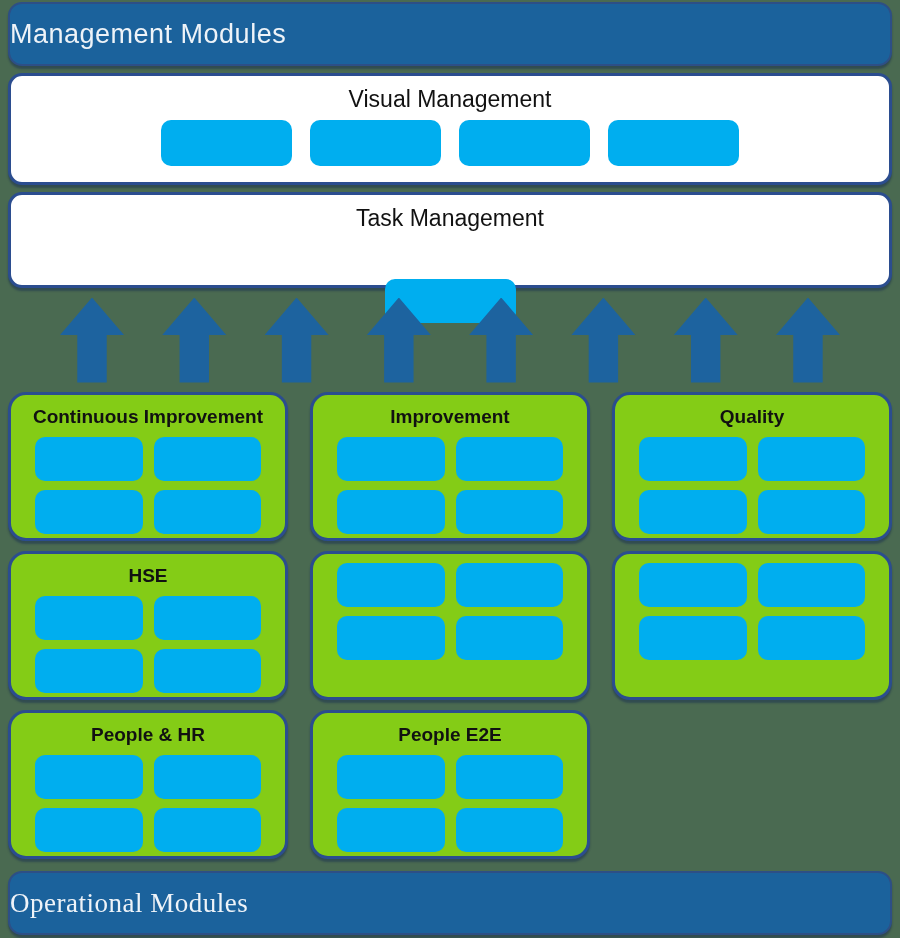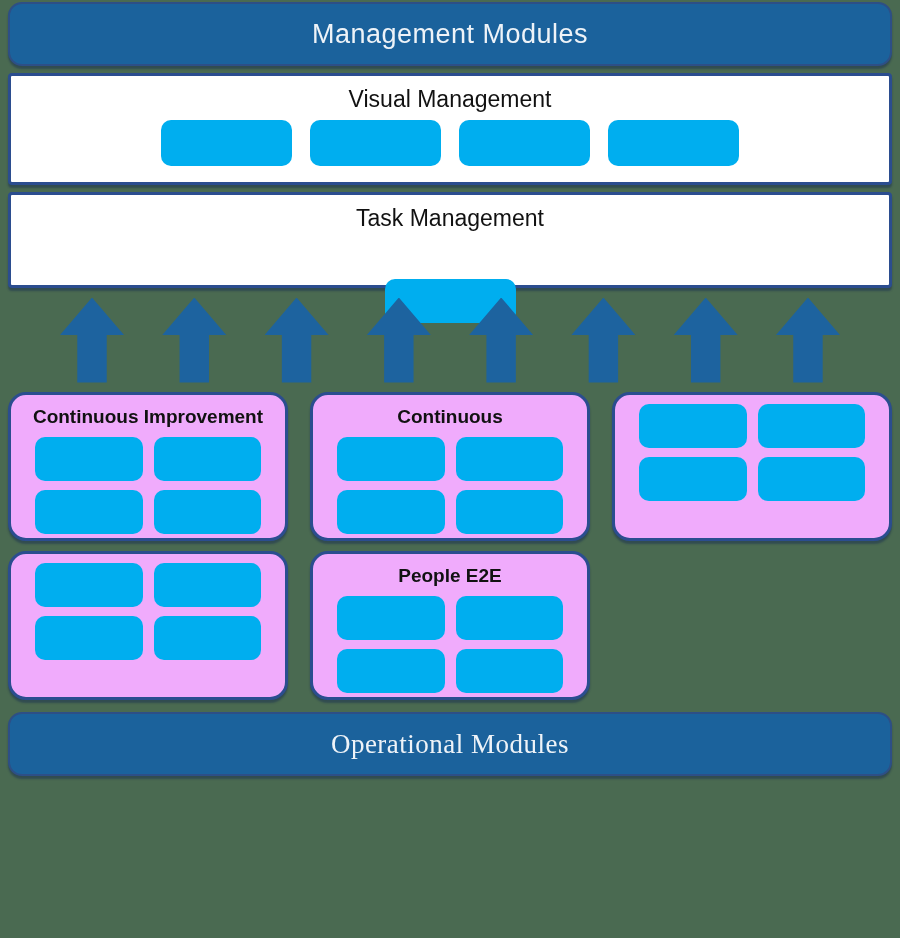--- a/index.html
+++ b/index.html
@@ -12,34 +12,33 @@
   .wrap { padding: 0 8px; }
 
   
   .banner {
     height: 64px;
     background: #1b629c;
     border: 2px solid #2d4f86;
     border-radius: 14px;
     display: flex;
     align-items: center;
-    justify-content: center;
     color: #eef3f8;
     font-size: 27px;
     letter-spacing: 0.5px;
     box-shadow: 0 3px 2px rgba(20,40,80,0.45);
   }
   .banner.top { margin-top: 2px; }
   .banner.bottom { margin-top: 12px; font-family: Liberation Serif, serif; }
 
   
   .mgmt-card {
     background: #ffffff;
     border: 3px solid #2b4d8f;
-    border-radius: 4px;
+    border-radius: 14px;
     box-shadow: 0 3px 2px rgba(20,40,80,0.45);
     margin-top: 7px;
     display: flex;
     flex-direction: column;
     align-items: center;
   }
   .mgmt-card.visual { height: 112px; }
   .mgmt-card.task   { height: 96px; gap: 40px; }
   .mgmt-title {
     font-size: 23px;
@@ -80,21 +79,21 @@
 
   
   .grid {
     display: grid;
     grid-template-columns: repeat(3, 1fr);
     gap: 10px 22px;
     margin-top: 0;
   }
   .op-card {
     height: 149px;
-    background: #f0abfc;
+    background: #84cc16;
     border: 3px solid #2b4d8f;
     border-radius: 18px;
     box-shadow: 0 3px 2px rgba(20,40,80,0.45);
     display: flex;
     flex-direction: column;
     align-items: center;
   }
   .op-title {
     font-size: 19px;
     font-weight: 600;
@@ -158,49 +157,76 @@
       <div class="op-title">Continuous Improvement</div>
       <div class="op-boxes">
         <div class="op-box"></div>
         <div class="op-box"></div>
         <div class="op-box"></div>
         <div class="op-box"></div>
       </div>
     </div>
 
     <div class="op-card">
-      <div class="op-title">Continuous</div>
-      <div class="op-boxes">
-        <div class="op-box"></div>
-        <div class="op-box"></div>
-        <div class="op-box"></div>
-        <div class="op-box"></div>
-      </div>
-    </div>
-
-
-
-    <div class="op-card">
-      <div class="op-boxes">
-        <div class="op-box"></div>
-        <div class="op-box"></div>
-        <div class="op-box"></div>
-        <div class="op-box"></div>
-      </div>
-    </div>
-
-    <div class="op-card">
-      <div class="op-boxes">
-        <div class="op-box"></div>
-        <div class="op-box"></div>
-        <div class="op-box"></div>
-        <div class="op-box"></div>
-      </div>
-    </div>
-
+      <div class="op-title">Improvement</div>
+      <div class="op-boxes">
+        <div class="op-box"></div>
+        <div class="op-box"></div>
+        <div class="op-box"></div>
+        <div class="op-box"></div>
+      </div>
+    </div>
+
+    <div class="op-card">
+      <div class="op-title">Quality</div>
+      <div class="op-boxes">
+        <div class="op-box"></div>
+        <div class="op-box"></div>
+        <div class="op-box"></div>
+        <div class="op-box"></div>
+      </div>
+    </div>
+
+    <div class="op-card">
+      <div class="op-title">HSE</div>
+      <div class="op-boxes">
+        <div class="op-box"></div>
+        <div class="op-box"></div>
+        <div class="op-box"></div>
+        <div class="op-box"></div>
+      </div>
+    </div>
+
+    <div class="op-card">
+      <div class="op-boxes">
+        <div class="op-box"></div>
+        <div class="op-box"></div>
+        <div class="op-box"></div>
+        <div class="op-box"></div>
+      </div>
+    </div>
+
+    <div class="op-card">
+      <div class="op-boxes">
+        <div class="op-box"></div>
+        <div class="op-box"></div>
+        <div class="op-box"></div>
+        <div class="op-box"></div>
+      </div>
+    </div>
+
+    <div class="op-card">
+      <div class="op-title">People &amp; HR</div>
+      <div class="op-boxes">
+        <div class="op-box"></div>
+        <div class="op-box"></div>
+        <div class="op-box"></div>
+        <div class="op-box"></div>
+      </div>
+    </div>
 
 
     <div class="op-card">
       <div class="op-title">People E2E</div>
       <div class="op-boxes">
         <div class="op-box"></div>
         <div class="op-box"></div>
         <div class="op-box"></div>
         <div class="op-box"></div>
       </div>

